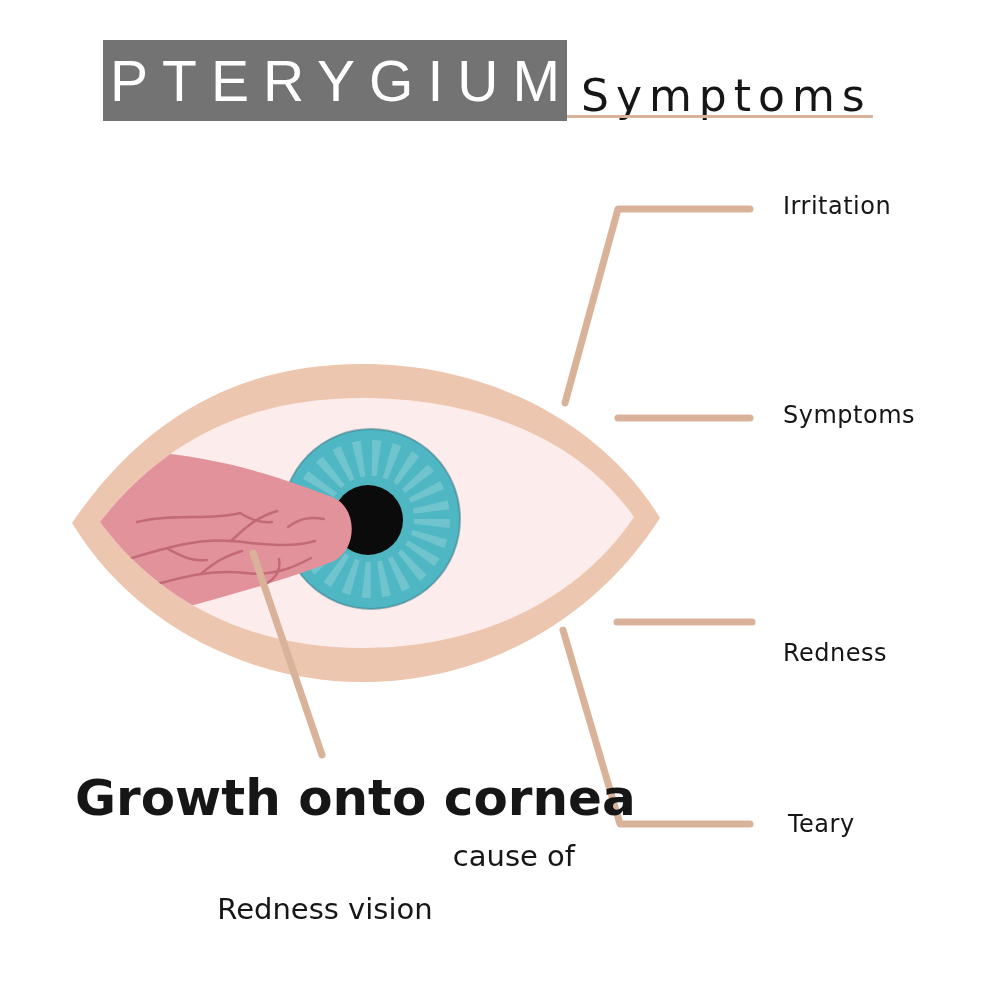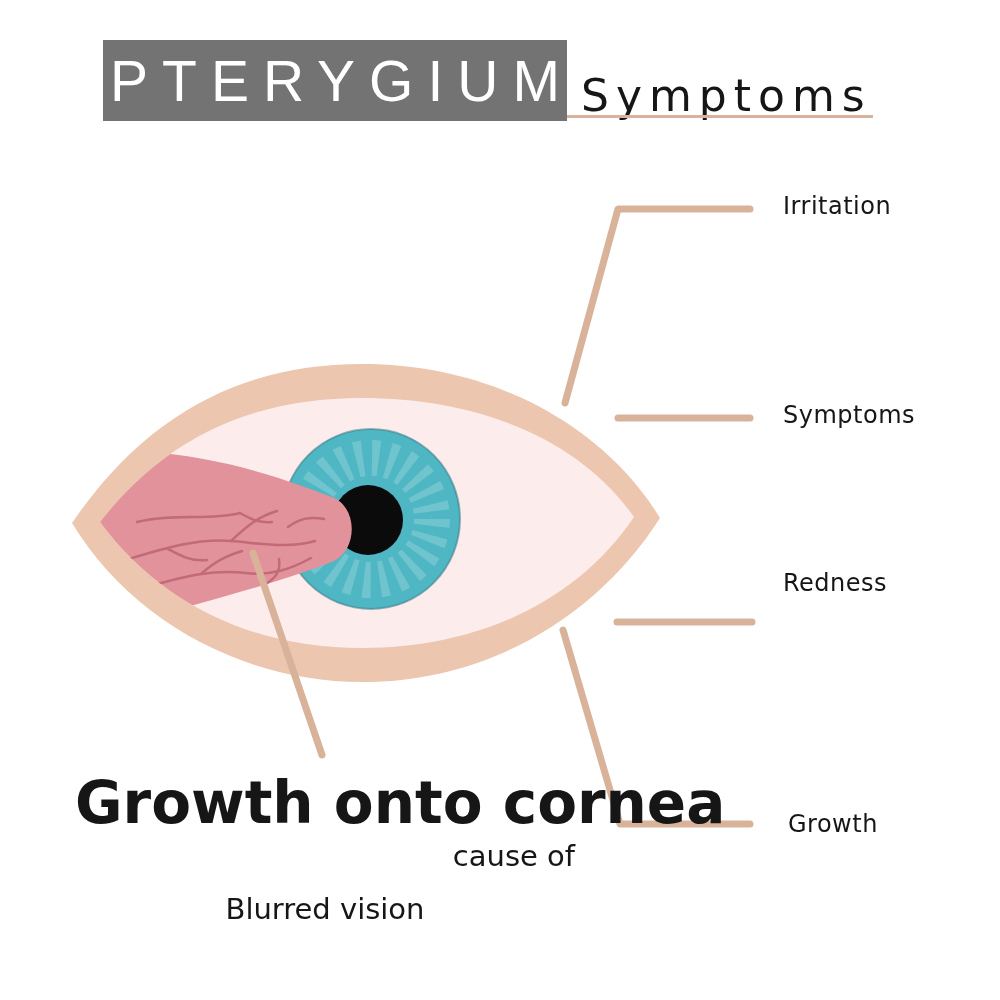--- a/index.html
+++ b/index.html
@@ -54,30 +54,30 @@
   }
 
   
   .symptom-label {
     font-size: 24px;
     letter-spacing: 0.5px;
     white-space: nowrap;
   }
   .lbl-irritation { left: 783px; top: 192px; }
   .lbl-itchiness  { left: 783px; top: 401px; }
-  .lbl-redness    { left: 783px; top: 569px; }
+  .lbl-redness    { left: 783px; top: 639px; }
   .lbl-teary      { left: 788px; top: 810px; }
 
   
   .annotation-heading {
     left: 75px;
     top: 769px;
     width: 500px;
     text-align: center;
-    font-size: 58px;
+    font-size: 50px;
     font-weight: bold;
     white-space: nowrap;
   }
   .annotation-sub1 {
     left: 75px;
     top: 839px;
     width: 500px;
     text-align: right;
     font-size: 29px;
   }
@@ -140,17 +140,17 @@
 
   <polyline points="565,403 618,209 750,209" fill="none" stroke="#d9b29a" stroke-width="7" stroke-linecap="round" stroke-linejoin="round"></polyline>
   <line x1="618" y1="418" x2="750" y2="418" stroke="#d9b29a" stroke-width="7" stroke-linecap="round"></line>
   <line x1="617" y1="622" x2="752" y2="622" stroke="#d9b29a" stroke-width="7" stroke-linecap="round"></line>
   <polyline points="563,630 620,824 750,824" fill="none" stroke="#d9b29a" stroke-width="7" stroke-linecap="round" stroke-linejoin="round"></polyline>
 </svg>
 
 <div class="abs symptom-label lbl-irritation">Irritation</div>
 <div class="abs symptom-label lbl-itchiness">Symptoms</div>
 <div class="abs symptom-label lbl-redness">Redness</div>
-<div class="abs symptom-label lbl-teary">Growth</div>
+<div class="abs symptom-label lbl-teary">Teary</div>
 
 <div class="abs annotation-heading">Growth onto cornea</div>
 <div class="abs annotation-sub1">cause of</div>
-<div class="abs annotation-sub2">Blurred vision</div>
+<div class="abs annotation-sub2">Redness vision</div>
 
 </body></html>

